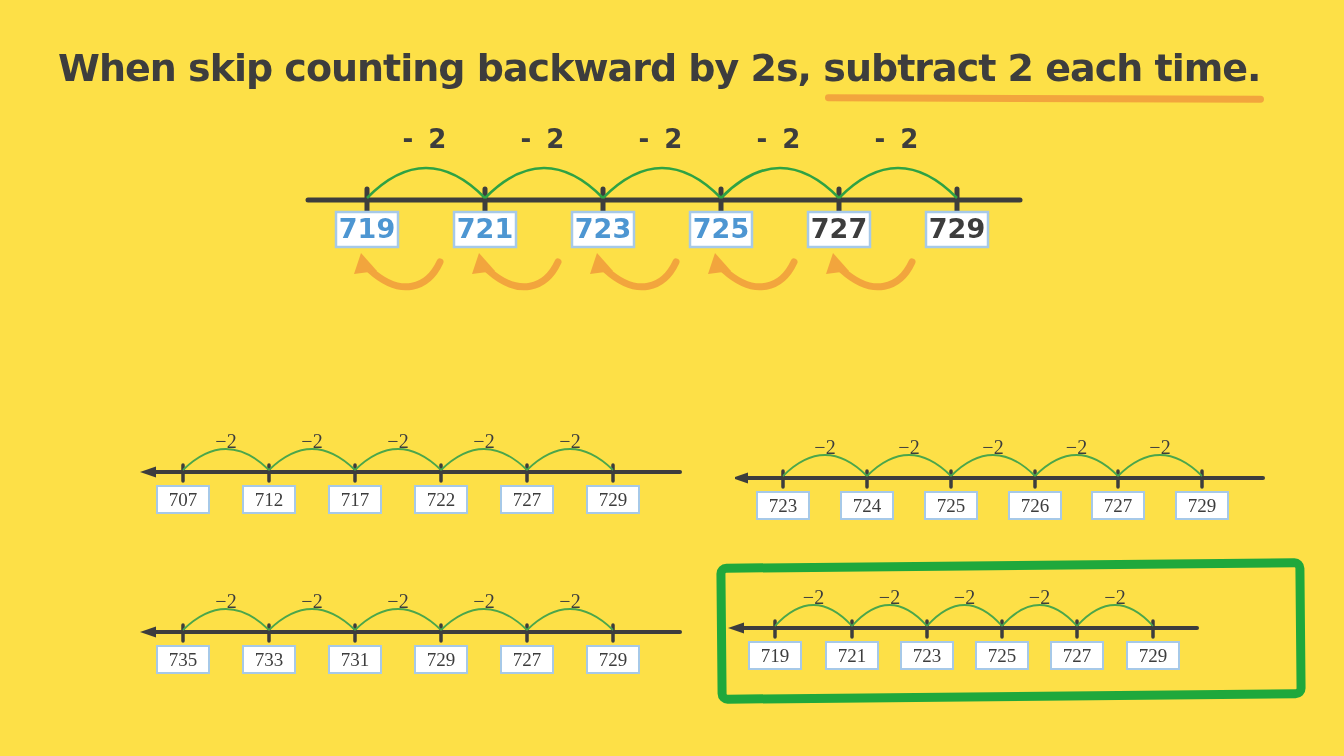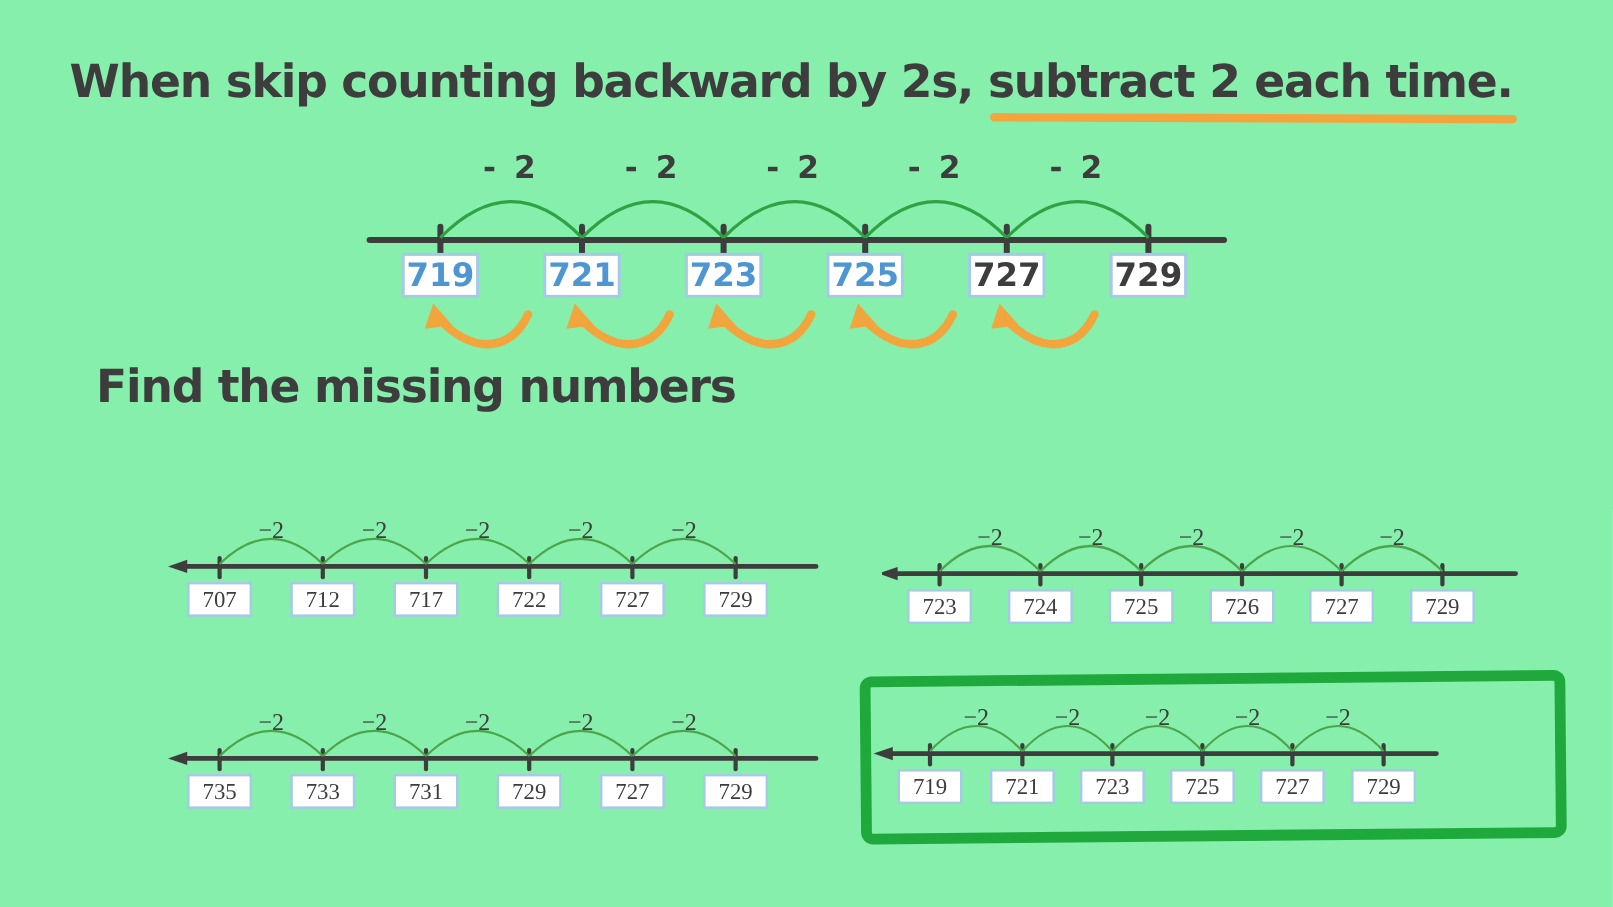--- a/index.html
+++ b/index.html
@@ -1,18 +1,18 @@
 <!DOCTYPE html>
 <html><head>
 <meta charset="utf-8">
 <style>
   * { margin:0; padding:0; box-sizing:border-box; }
   body { background:#ffffff; font-family:"DejaVu Sans", sans-serif; }
   #canvas {
-    position:relative; width:1344px; height:756px; background:#86efac; overflow:hidden;
+    position:relative; width:1344px; height:756px; background:#fde047; overflow:hidden;
   }
   .title {
     position:absolute; left:58px; top:46px; white-space:nowrap;
     font-family:"DejaVu Sans", sans-serif; font-weight:bold;
     font-size:38px; letter-spacing:-1px; color:#3d3d3d;
   }
   .underline-orange { position:relative; }
   .underline-orange::after {
     content:""; position:absolute; left:2px; right:-4px; bottom:-12px;
     height:7px; background:#F2A53D; border-radius:4px; transform:rotate(0.2deg);
@@ -78,21 +78,20 @@
         <polygon points="199,128 192,149 215,146" fill="#F2A53D"></polygon>
         <path d="M 396 137 C 384 163, 357 173, 326 145" stroke="#F2A53D" stroke-width="7" fill="none" stroke-linecap="round"></path>
         <polygon points="317,128 310,149 333,146" fill="#F2A53D"></polygon>
         <path d="M 514 137 C 502 163, 475 173, 444 145" stroke="#F2A53D" stroke-width="7" fill="none" stroke-linecap="round"></path>
         <polygon points="435,128 428,149 451,146" fill="#F2A53D"></polygon>
         <path d="M 632 137 C 620 163, 593 173, 562 145" stroke="#F2A53D" stroke-width="7" fill="none" stroke-linecap="round"></path>
         <polygon points="553,128 546,149 569,146" fill="#F2A53D"></polygon>
       </svg>
   </div>
 
-  <div class="instruction">Find the missing numbers</div>
 
   <div class="nl-wrap" id="option-a-wrap">
     <svg id="option-a" width="550" height="95">
         <line x1="14" y1="47" x2="545" y2="47" stroke="#3D3D3D" stroke-width="4" stroke-linecap="round"></line>
         <polygon points="5,47 21,41.5 21,52.5" fill="#3D3D3D"></polygon>
         <line x1="48" y1="40" x2="48" y2="56" stroke="#3D3D3D" stroke-width="3.5" stroke-linecap="round"></line>
         <line x1="134" y1="40" x2="134" y2="56" stroke="#3D3D3D" stroke-width="3.5" stroke-linecap="round"></line>
         <line x1="220" y1="40" x2="220" y2="56" stroke="#3D3D3D" stroke-width="3.5" stroke-linecap="round"></line>
         <line x1="306" y1="40" x2="306" y2="56" stroke="#3D3D3D" stroke-width="3.5" stroke-linecap="round"></line>
         <line x1="392" y1="40" x2="392" y2="56" stroke="#3D3D3D" stroke-width="3.5" stroke-linecap="round"></line>

